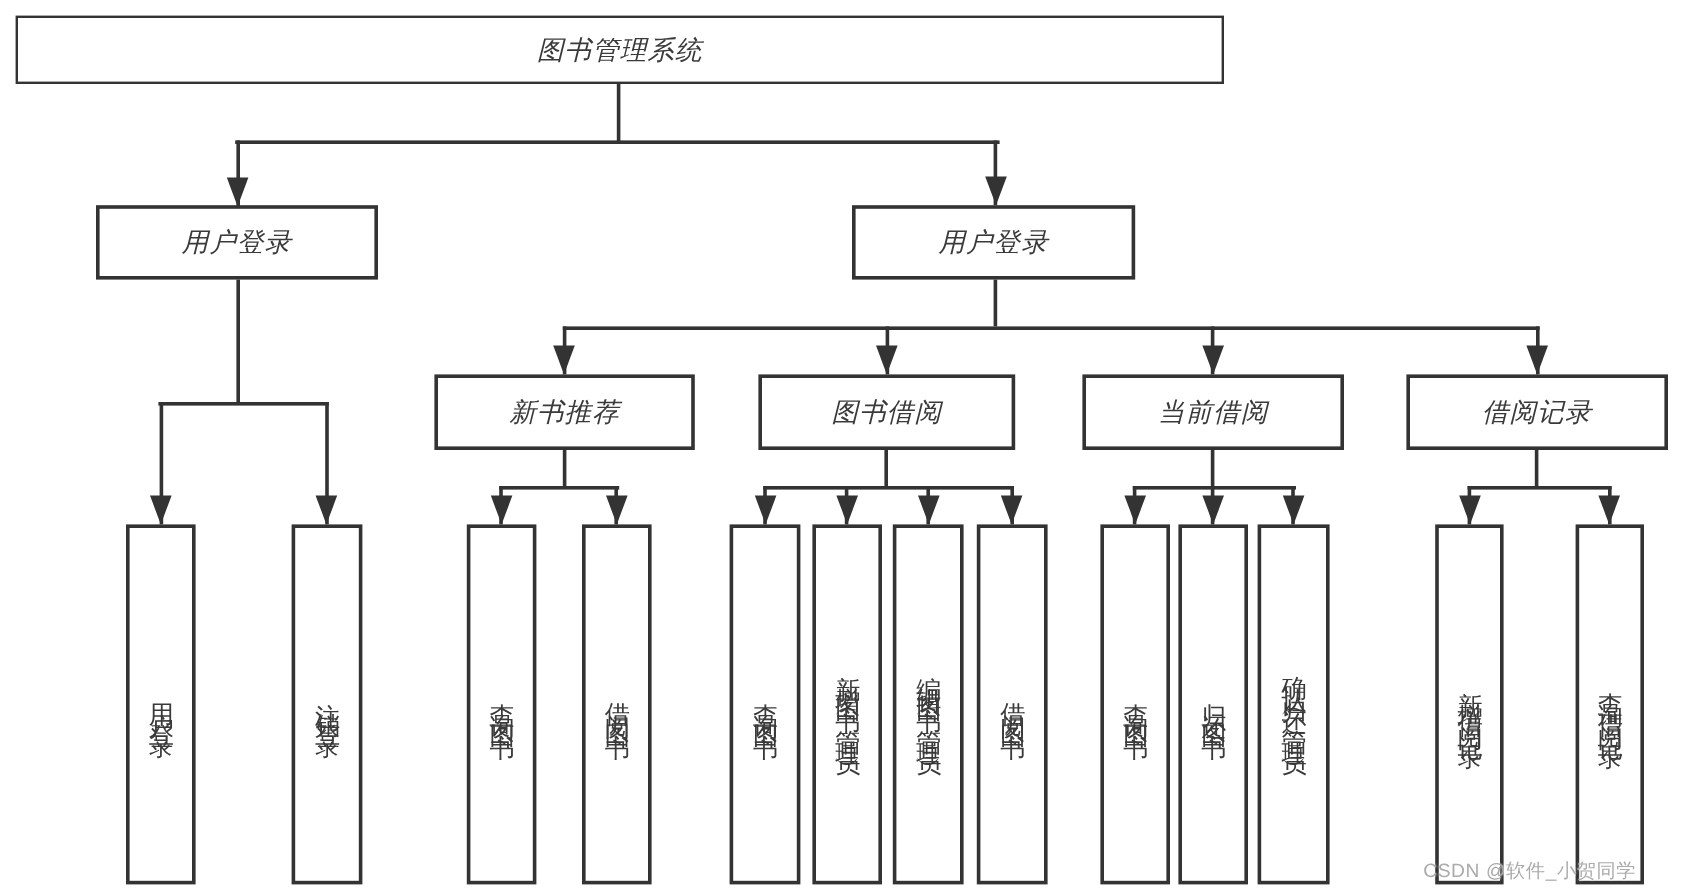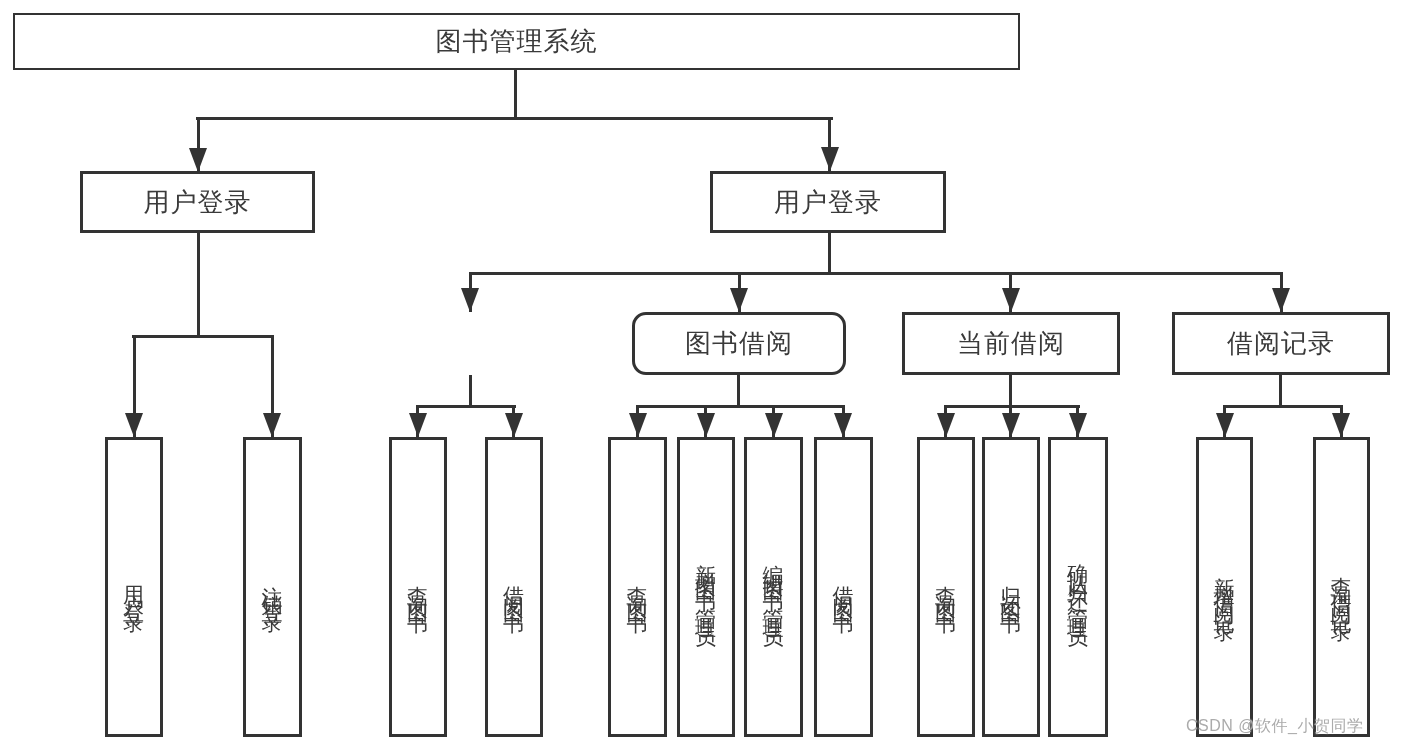--- a/index.html
+++ b/index.html
@@ -5,21 +5,21 @@
   html,body{margin:0;padding:0;background:#fff;}
   .canvas{
     position:relative;width:1405px;height:747px;background:#ffffff;overflow:hidden;
     font-family:"Liberation Sans", sans-serif;color:#3a3a3a;
   }
   .node{
     position:absolute;box-sizing:border-box;border:3px solid #333;background:#fff;
     display:flex;align-items:center;justify-content:center;
   }
   .node.root{border-width:2px;}
-  .hlabel{font-size:26px;letter-spacing:1px;white-space:nowrap;}
+  .hlabel{font-size:22px;letter-spacing:1px;white-space:nowrap;font-style:italic;}
   .leaf .vlabel{
     writing-mode:vertical-rl;text-orientation:mixed;
     font-size:21px;letter-spacing:9px;line-height:1;white-space:nowrap;
   }
   .line{position:absolute;background:#333;}
   .arrow{
     position:absolute;width:0;height:0;
     border-left:9px solid transparent;border-right:9px solid transparent;
     border-top:24px solid #333;
   }
@@ -38,21 +38,24 @@
     <span class="hlabel">图书管理系统</span>
   </div>
 
   <div class="node" style="left:80px;top:171px;width:235px;height:62px;">
     <span class="hlabel">用户登录</span>
   </div>
   <div class="node" style="left:710px;top:171px;width:236px;height:62px;">
     <span class="hlabel">用户登录</span>
   </div>
 
-  <div class="node" style="left:632px;top:312px;width:214px;height:63px;border-radius:14px;">
+  <div class="node" style="left:362px;top:312px;width:217px;height:63px;">
+    <span class="hlabel">新书推荐</span>
+  </div>
+  <div class="node" style="left:632px;top:312px;width:214px;height:63px;">
     <span class="hlabel">图书借阅</span>
   </div>
   <div class="node" style="left:902px;top:312px;width:218px;height:63px;">
     <span class="hlabel">当前借阅</span>
   </div>
   <div class="node" style="left:1172px;top:312px;width:218px;height:63px;">
     <span class="hlabel">借阅记录</span>
   </div>
 
   <div class="node leaf" style="left:105px;top:437px;width:58px;height:300px;">

